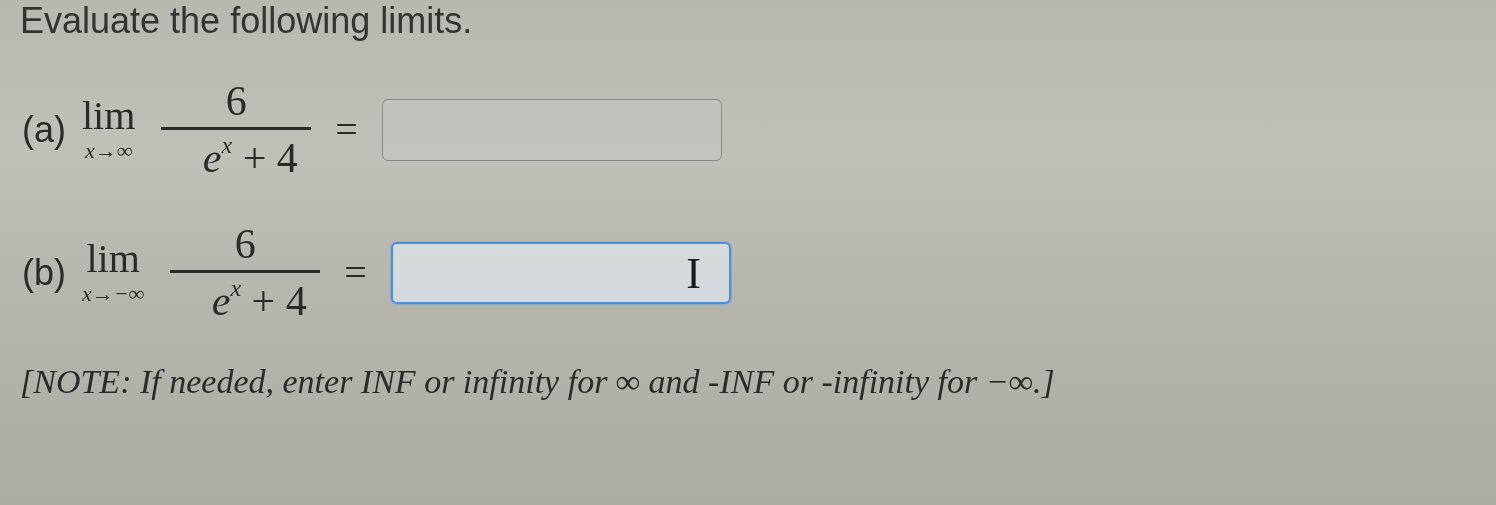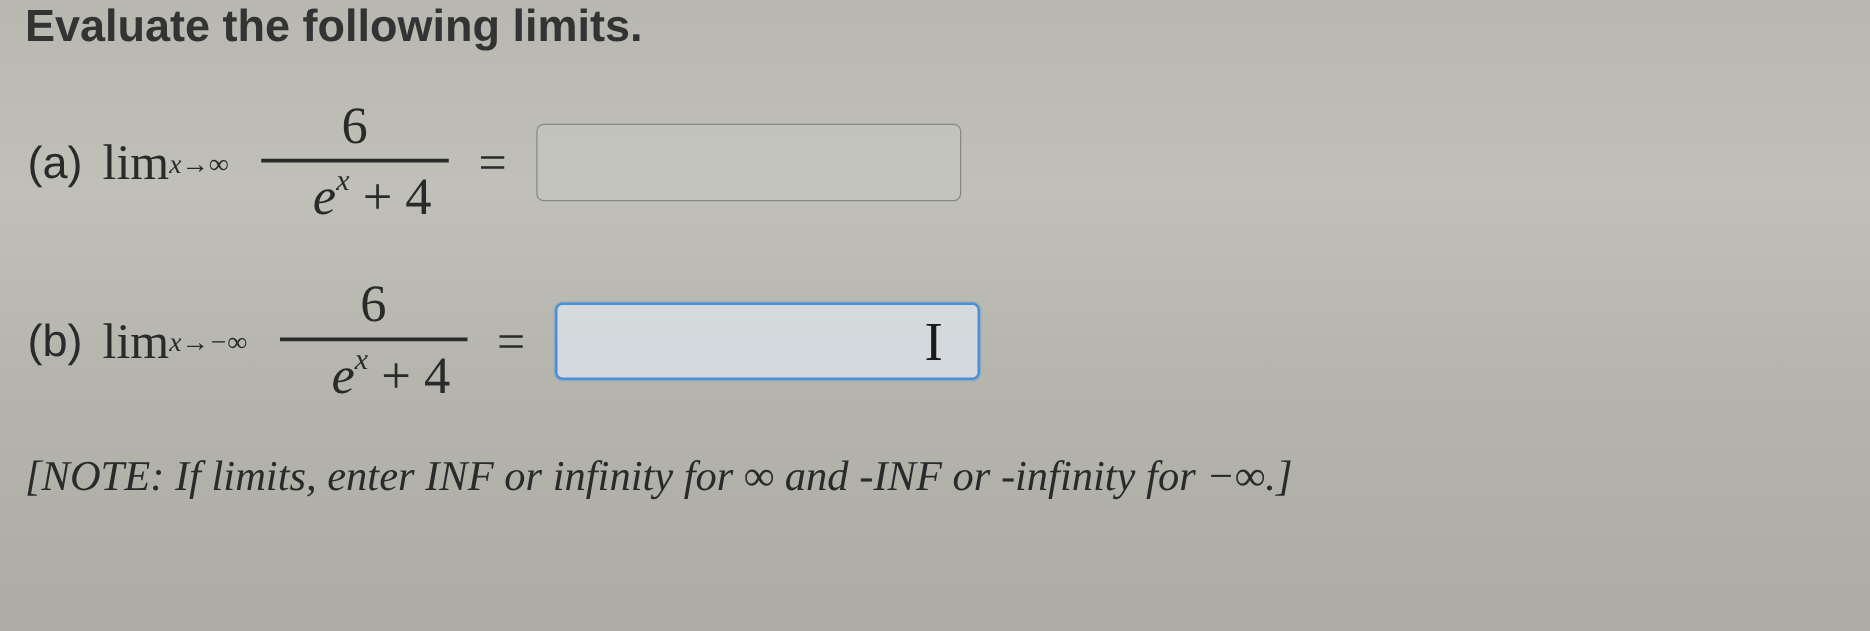--- a/index.html
+++ b/index.html
@@ -15,36 +15,37 @@
       color: #2a2a2a;
       padding: 0 20px;
       position: relative;
       overflow: hidden;
     }
     .question-title {
       font-size: 36px;
       color: #333;
       margin-bottom: 35px;
       font-family: Arial, Helvetica, sans-serif;
-      font-weight: bold;
+      font-weight: normal;
     }
     .problem-row {
       display: flex;
       align-items: center;
       margin-bottom: 38px;
       padding-left: 2px;
     }
     .part-label {
       font-size: 36px;
       color: #2a2a2a;
       margin-right: 16px;
       font-family: Arial, Helvetica, sans-serif;
     }
     .limit-block {
       display: inline-flex;
+      flex-direction: column;
       align-items: center;
       margin-right: 14px;
     }
     .limit-text {
       font-size: 40px;
       font-family: 'Times New Roman', serif;
       line-height: 1;
     }
     .limit-sub {
       font-size: 22px;
@@ -158,13 +159,13 @@
       <span class="italic-e">e</span><span class="sup">x</span><span> + 4</span>
     </span>
   </span>
   <span class="equals">=</span>
   <div style="position:relative; display:inline-block;">
     <input type="text" class="answer-input focused" value="" style="">
     <span class="cursor-i" style="right:30px; top:6px;">I</span>
   </div>
 </div>
 
-<div class="note-text">[NOTE: If limits, enter INF or infinity for ∞ and -INF or -infinity for −∞.]</div>
+<div class="note-text">[NOTE: If needed, enter INF or infinity for ∞ and -INF or -infinity for −∞.]</div>
 
 </body></html>

